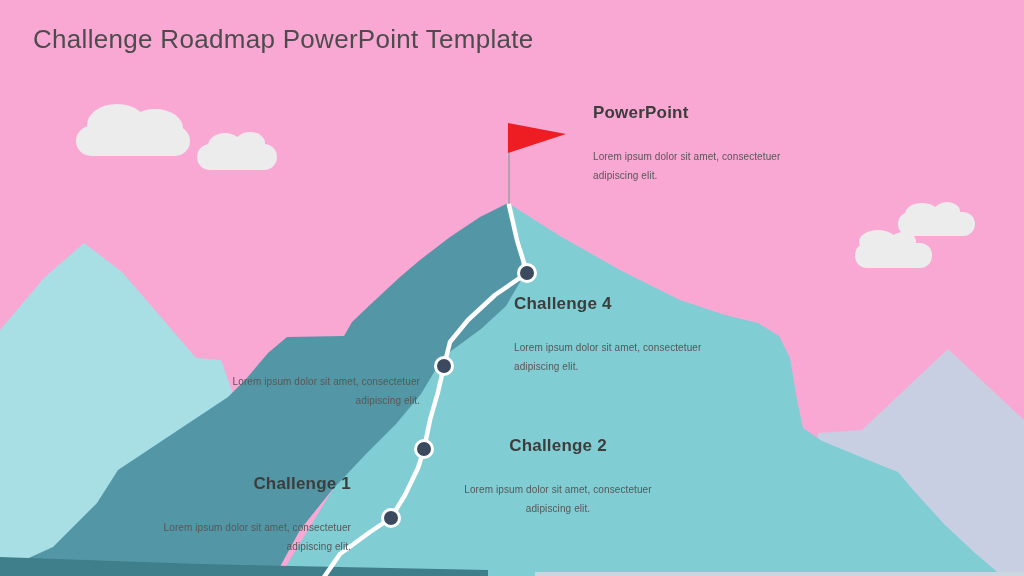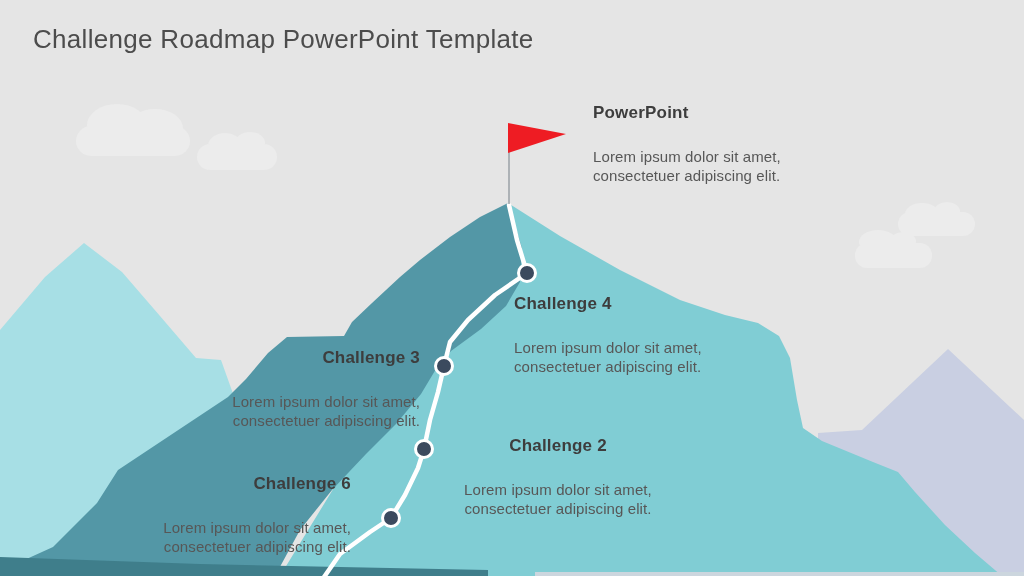--- a/index.html
+++ b/index.html
@@ -1,35 +1,35 @@
 <!DOCTYPE html>
 <html><head>
 <meta charset="utf-8">
 <style>
   html,body{margin:0;padding:0;background:#fff;}
   .slide{
     position:relative;
     width:1024px;height:576px;
-    background:#e5e5e5;
+    background:#f9a8d4;
     overflow:hidden;
     font-family:"Liberation Sans","DejaVu Sans",sans-serif;
   }
   .scene{position:absolute;left:0;top:0;width:1024px;height:576px;}
   .page-title{
     position:absolute;left:33px;top:24px;
     font-size:26px;font-weight:400;color:#4c4c4c;
     letter-spacing:0.3px;white-space:nowrap;
   }
   .ms-block{position:absolute;}
   .ms-block .ms-label{
     font-size:17px;font-weight:700;color:#3d3d3d;
     line-height:20px;margin-bottom:4px;letter-spacing:0.2px;
   }
   .ms-block .ms-desc{
-    font-size:15px;color:#575757;line-height:19px;letter-spacing:0.1px;margin-top:24px;
+    font-size:10px;color:#575757;line-height:19px;letter-spacing:0.1px;margin-top:24px;
   }
   .b-opportunity{left:593px;top:103px;width:215px;text-align:left;}
   .b-c4{left:514px;top:294px;width:212px;text-align:left;}
   .b-c3{right:604px;top:348px;width:230px;text-align:right;}
   .b-c2{left:452px;top:436px;width:212px;text-align:center;}
   .b-c1{right:673px;top:474px;width:230px;text-align:right;}
 </style>
 </head>
 <body>
 
@@ -86,27 +86,26 @@
     <div class="ms-label">PowerPoint</div>
     <div class="ms-desc">Lorem ipsum dolor sit amet, consectetuer adipiscing elit.</div>
   </div>
 
   <div class="ms-block b-c4">
     <div class="ms-label">Challenge 4</div>
     <div class="ms-desc">Lorem ipsum dolor sit amet, consectetuer adipiscing elit.</div>
   </div>
 
   <div class="ms-block b-c3">
-    <div class="ms-label">Challenge 3</div>
     <div class="ms-desc">Lorem ipsum dolor sit amet, consectetuer adipiscing elit.</div>
   </div>
 
   <div class="ms-block b-c2">
     <div class="ms-label">Challenge 2</div>
     <div class="ms-desc">Lorem ipsum dolor sit amet, consectetuer adipiscing elit.</div>
   </div>
 
   <div class="ms-block b-c1">
-    <div class="ms-label">Challenge 6</div>
+    <div class="ms-label">Challenge 1</div>
     <div class="ms-desc">Lorem ipsum dolor sit amet, consectetuer adipiscing elit.</div>
   </div>
 
 </div>
 
 </body></html>

